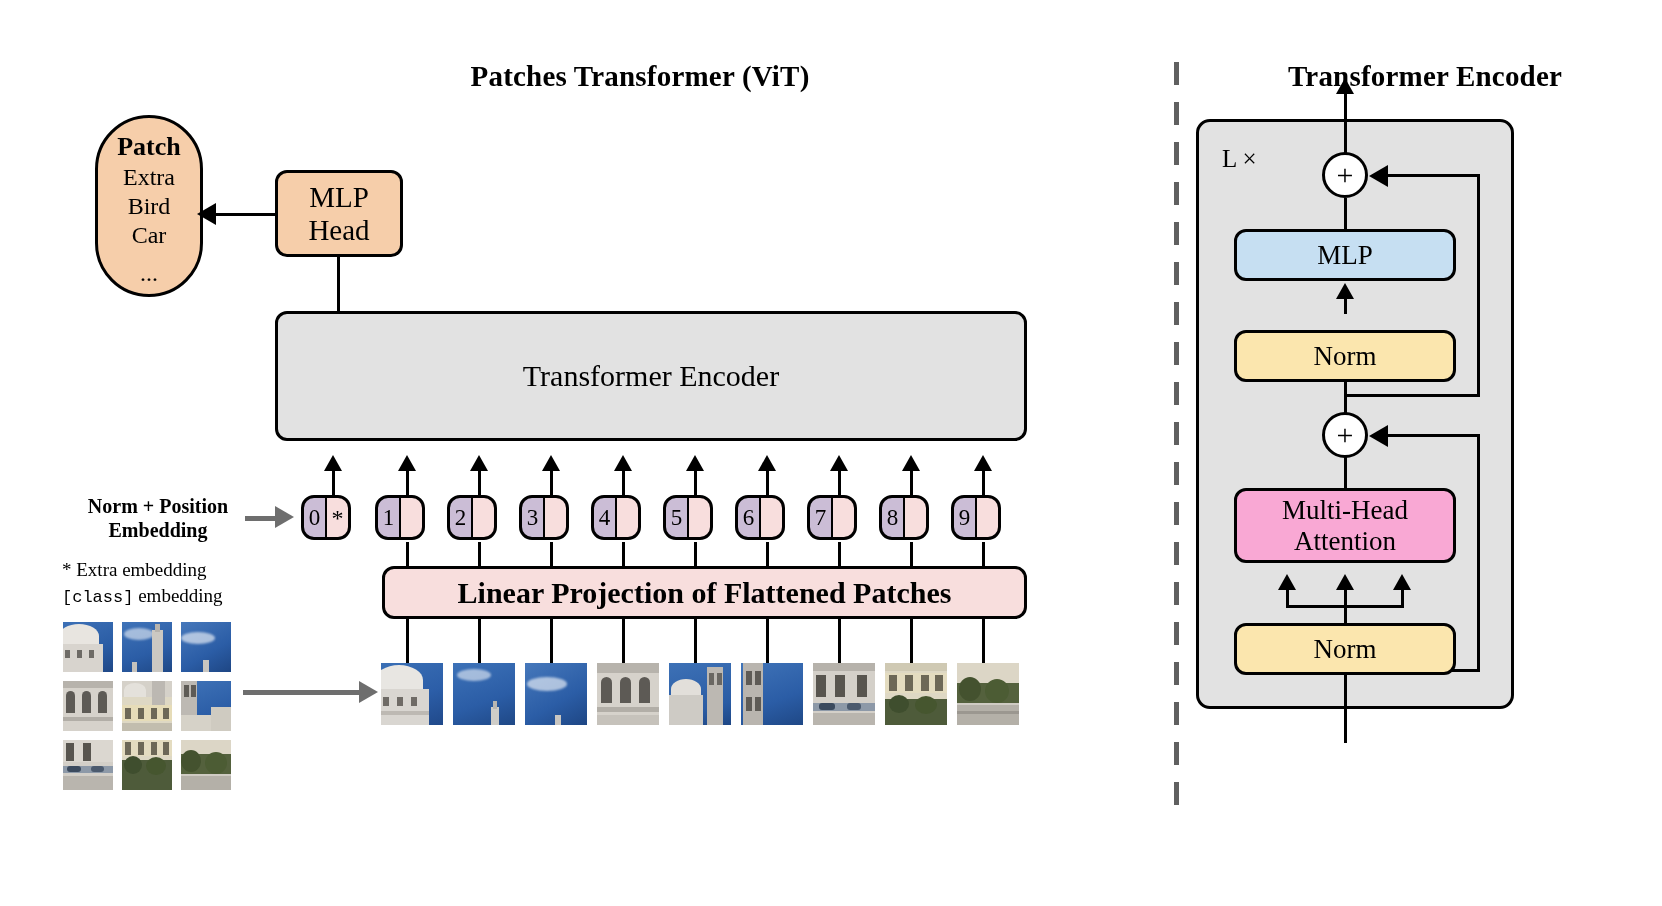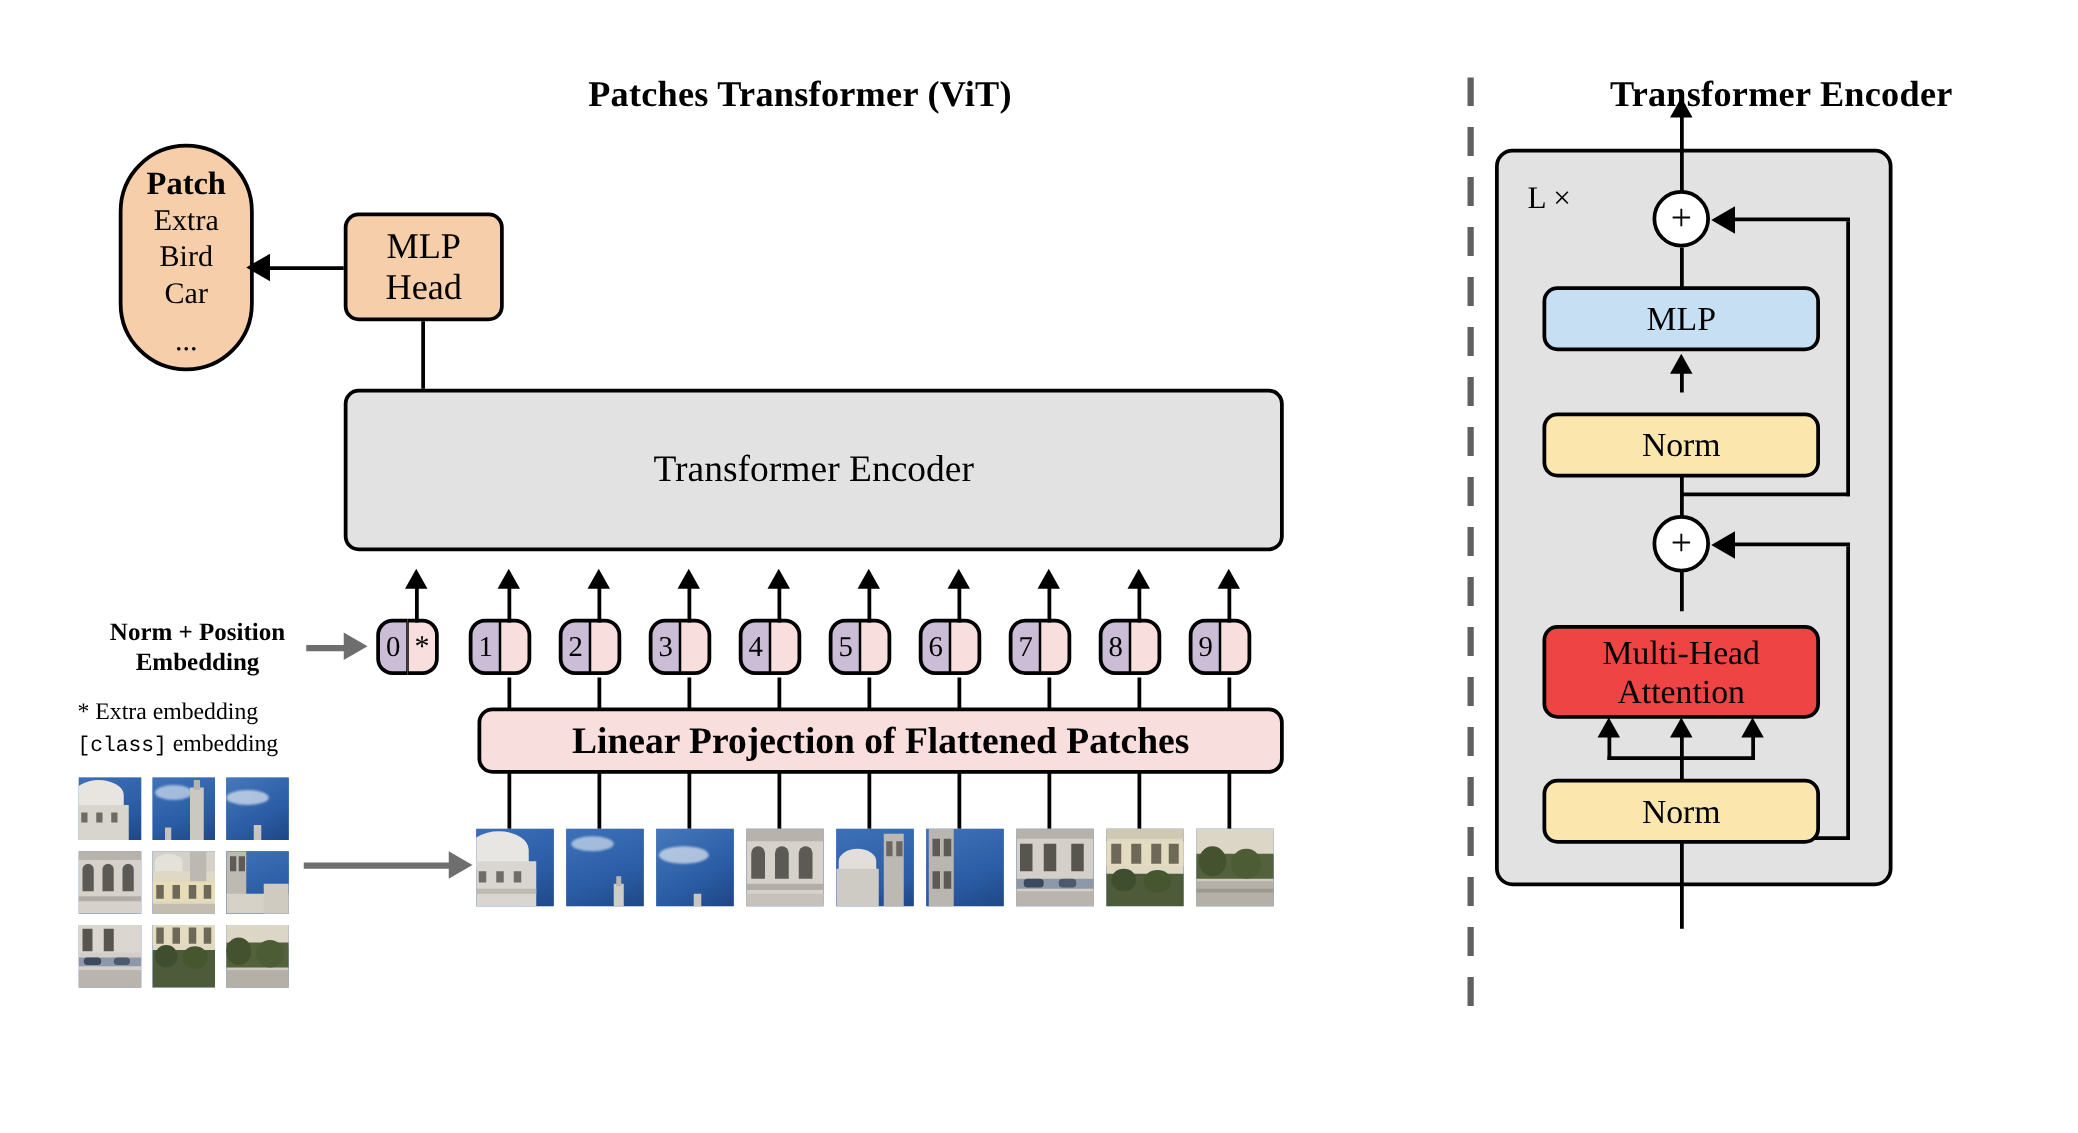--- a/index.html
+++ b/index.html
@@ -36,21 +36,21 @@
     align-items: center;
     justify-content: center;
     text-align: center;
     line-height: 1.12;
   }
   .box-enc   { background: #e2e2e2; }
   .box-tan   { background: #f6ceaa; }
   .box-pink  { background: #f8dedd; }
   .box-blue  { background: #c6dff2; }
   .box-yellow{ background: #fbe6ae; }
-  .box-green { background: #ef4444; margin-top: 12px; }
+  .box-green { background: #f9a8d4; }
 
   .lbl { font-size: 27px; }
   .lbl-lg { font-size: 29px; }
 
   
   .pill {
     border: 3px solid #000;
     background: #f6ceaa;
     border-radius: 60px;
     box-sizing: border-box;

